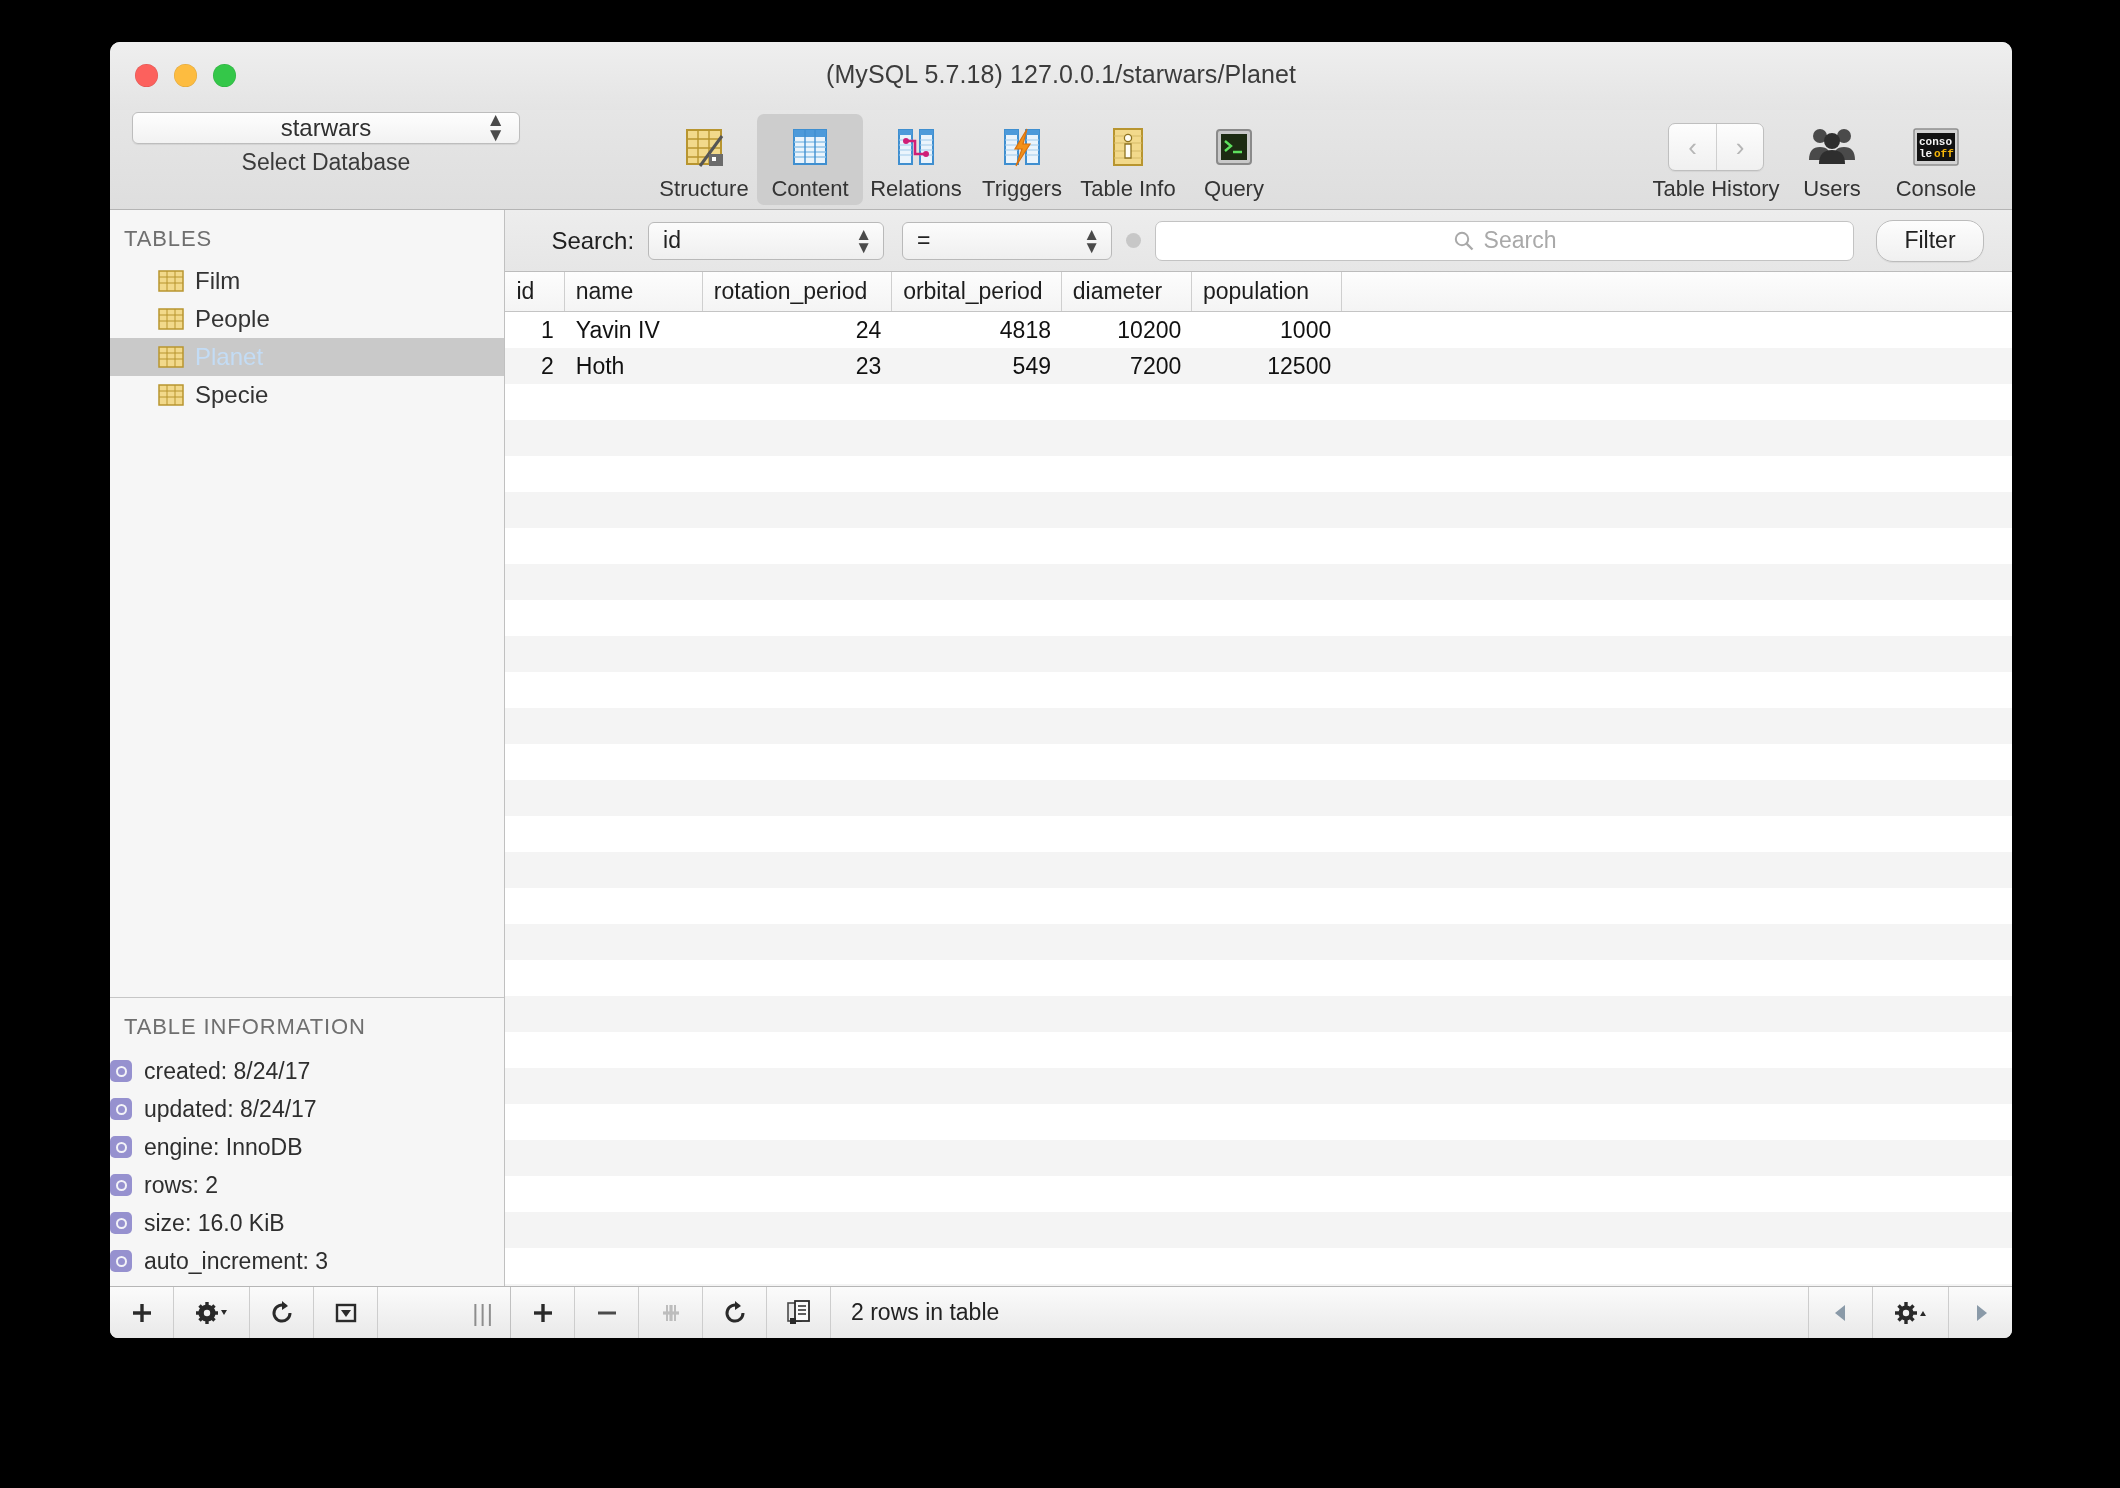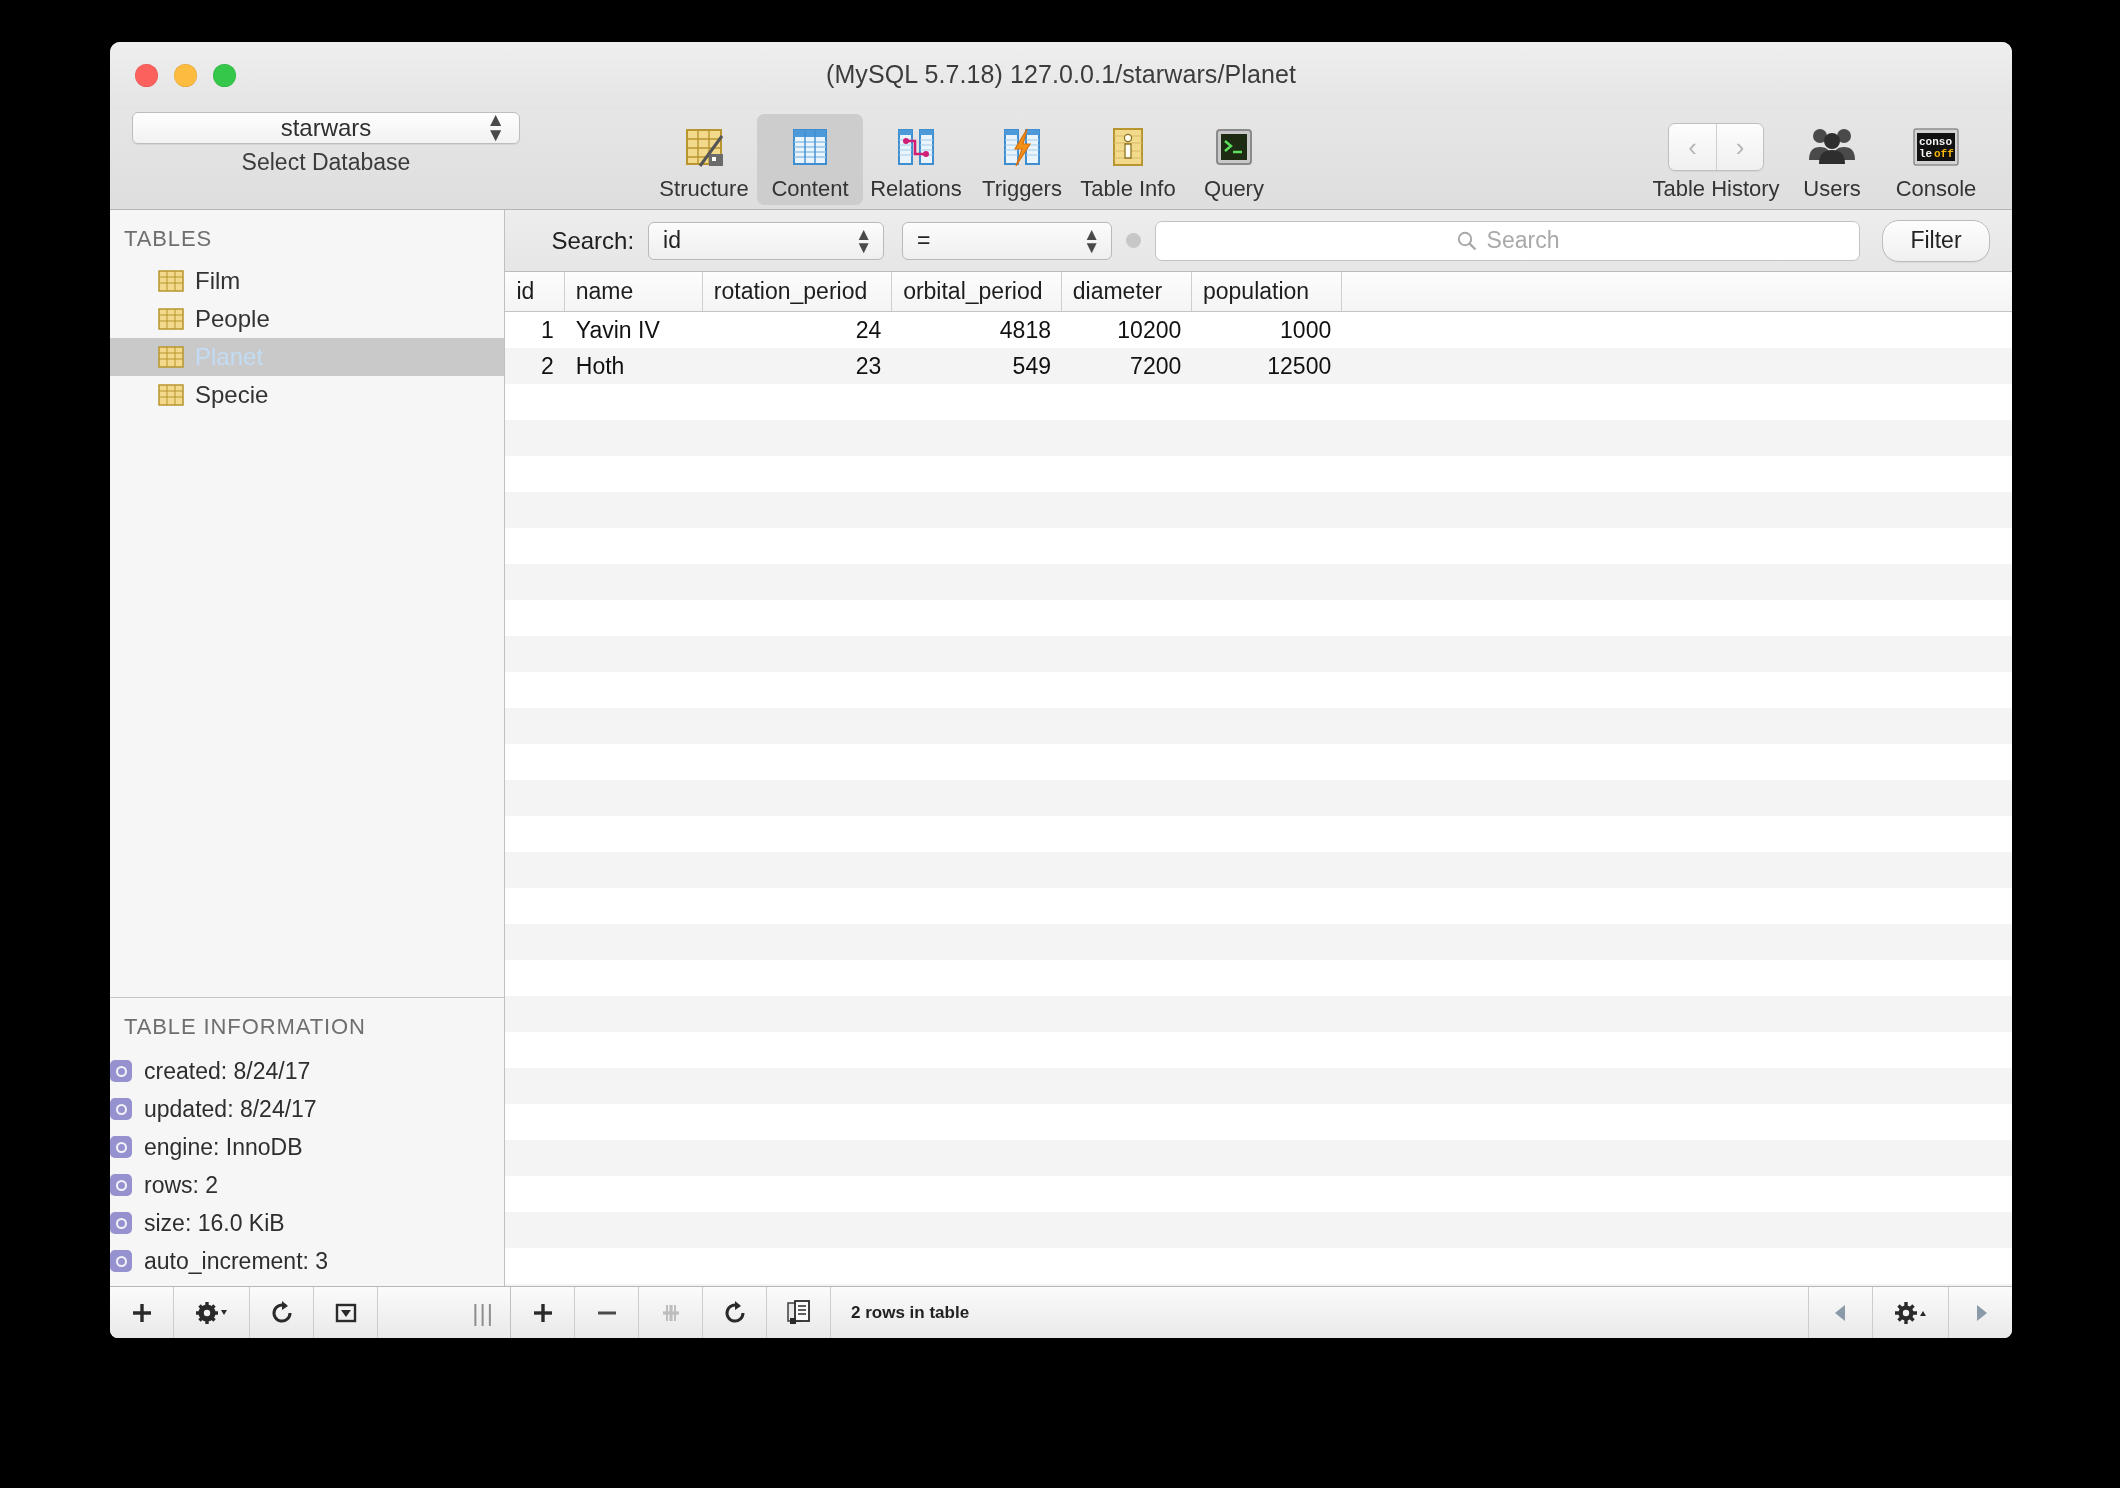--- a/index.html
+++ b/index.html
@@ -169,21 +169,21 @@
   .grid-ico { width: 26px; height: 22px; flex: 0 0 auto; }
 
   
   .main { flex: 1 1 auto; display: flex; flex-direction: column; min-width: 0; background: #fff; }
 
   .filterbar {
     height: 62px;
     background: linear-gradient(to bottom, #ededed, #e6e6e6);
     border-bottom: 1px solid #bcbcbc;
     display: flex; align-items: center;
-    padding: 0 22px 0 0;
+    padding: 0 28px 0 0;
     flex: 0 0 auto;
   }
   .f-label { font-size: 24px; color: #202020; margin-left: 46px; margin-right: 14px; }
   .f-pop {
     position: relative;
     height: 38px; border: 1px solid #b9b9b9; border-radius: 6px;
     background: linear-gradient(to bottom, #fcfcfc, #efefef);
     display: flex; align-items: center;
     font-size: 23px; color: #222;
     padding-left: 14px;
@@ -259,21 +259,21 @@
   .bb-right { flex: 1 1 auto; display: flex; }
   .bb-btn {
     width: 64px;
     display: flex; align-items: center; justify-content: center;
     border-right: 1px solid #cdcdcd;
     font-size: 27px; color: #2a2a2a;
   }
   .bb-btn.wide { width: 76px; }
   .bb-btn.dim { color: #b9b9b9; }
   .bb-spacer { flex: 1 1 auto; display: flex; align-items: center; justify-content: flex-end; padding-right: 16px; }
-  .bb-status { display: flex; align-items: center; padding-left: 20px; font-size: 17px; color: #222; font-weight: bold; }
+  .bb-status { display: flex; align-items: center; padding-left: 20px; font-size: 23px; color: #222; }
   .bb-tail { margin-left: auto; display: flex; }
   .bb-tail .bb-btn { border-right: none; border-left: 1px solid #cdcdcd; }
   .grip { color: #8d8d8d; font-size: 24px; letter-spacing: 1px; }
 </style>
 </head>
 <body>
 
 <div class="window">
 
   <div class="titlebar">

